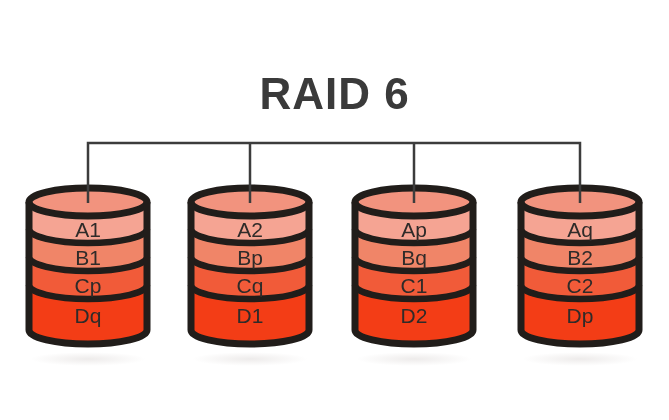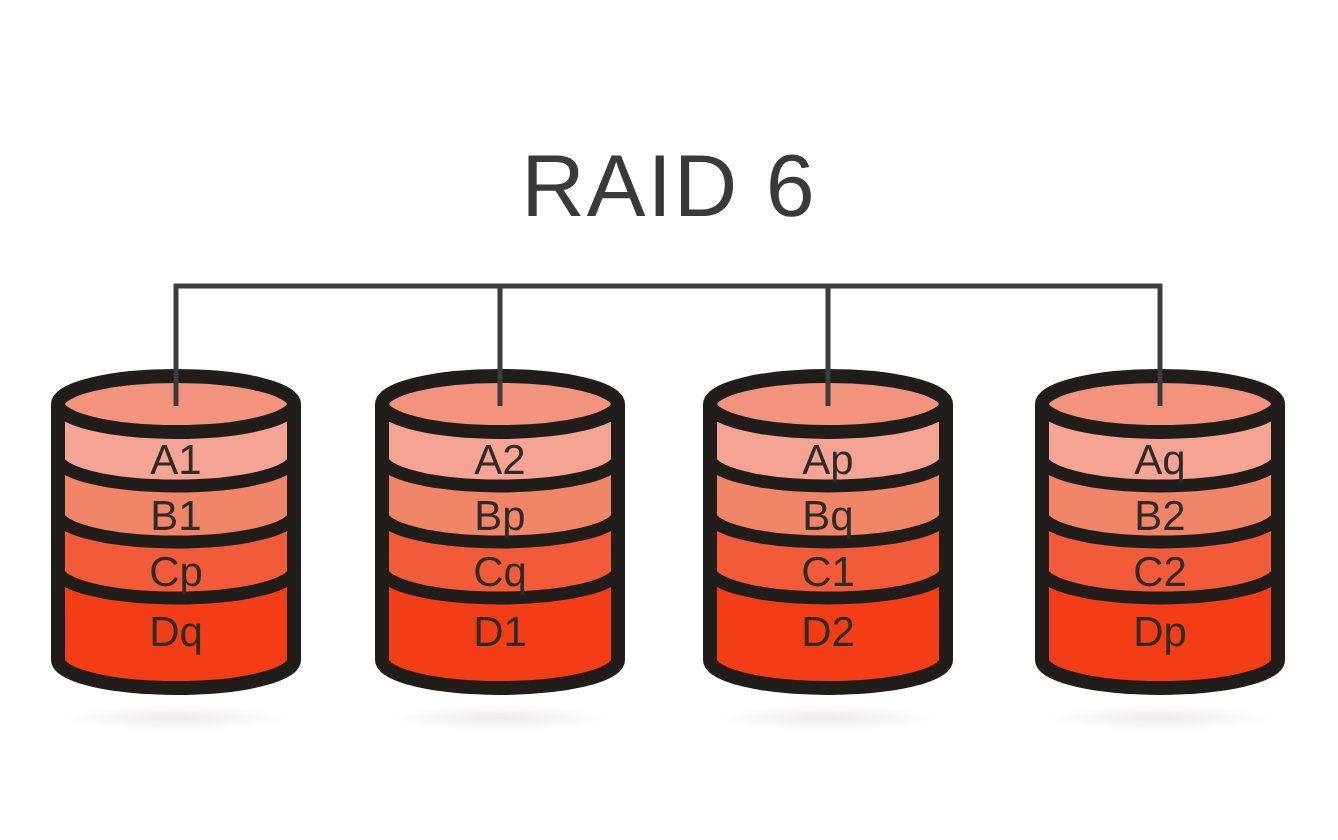--- a/index.html
+++ b/index.html
@@ -15,21 +15,21 @@
     overflow: hidden;
     font-family: "Liberation Sans", sans-serif;
   }
   .title {
     position: absolute;
     top: 72px;
     left: 0;
     width: 669px;
     text-align: center;
     font-size: 44px;
-    font-weight: 400;
+    font-weight: 700;
     letter-spacing: 1px;
     color: var(--title, #3a3a3a);
     line-height: 1;
   }
   .connectors {
     position: absolute;
     left: 0;
     top: 0;
     z-index: 3;
     pointer-events: none;

